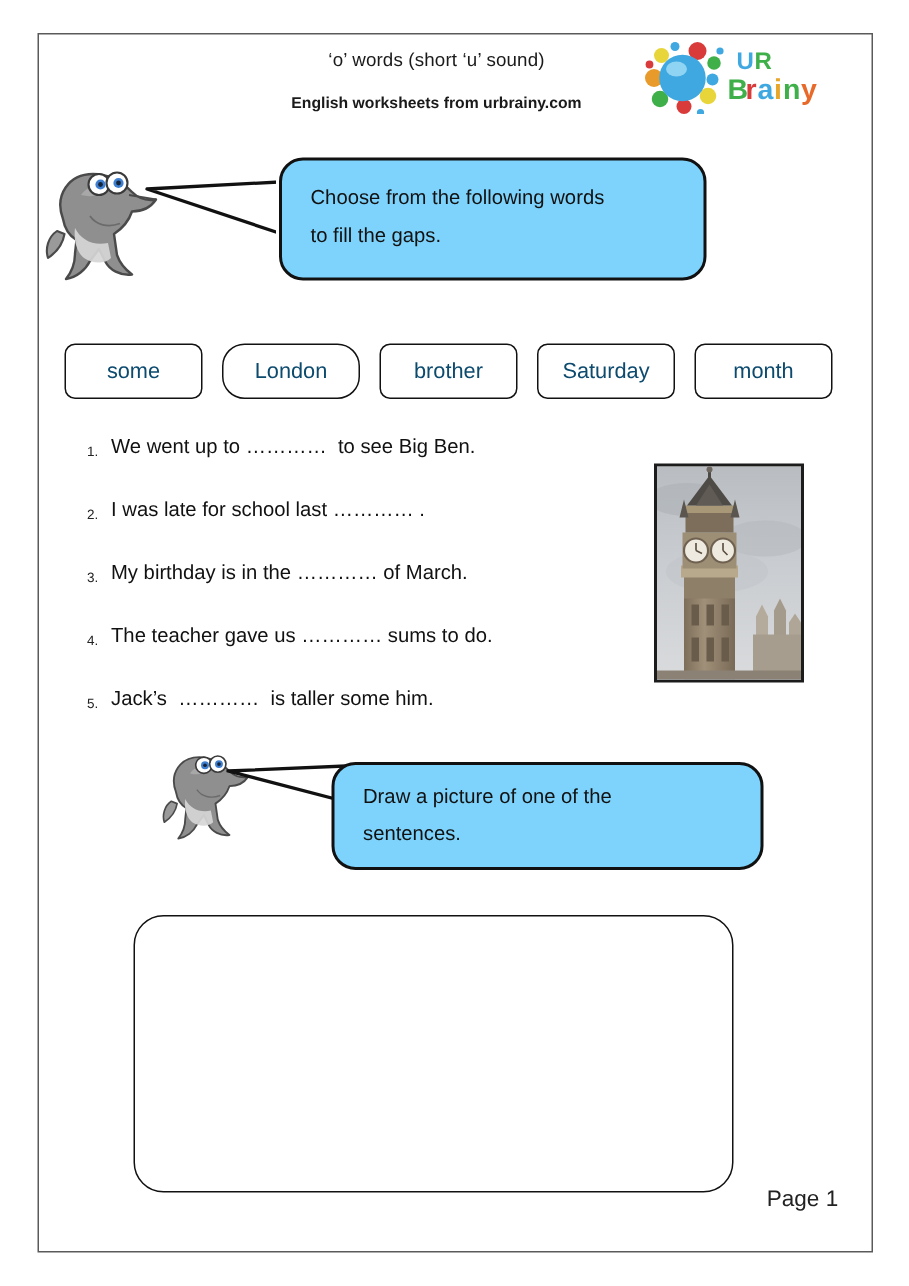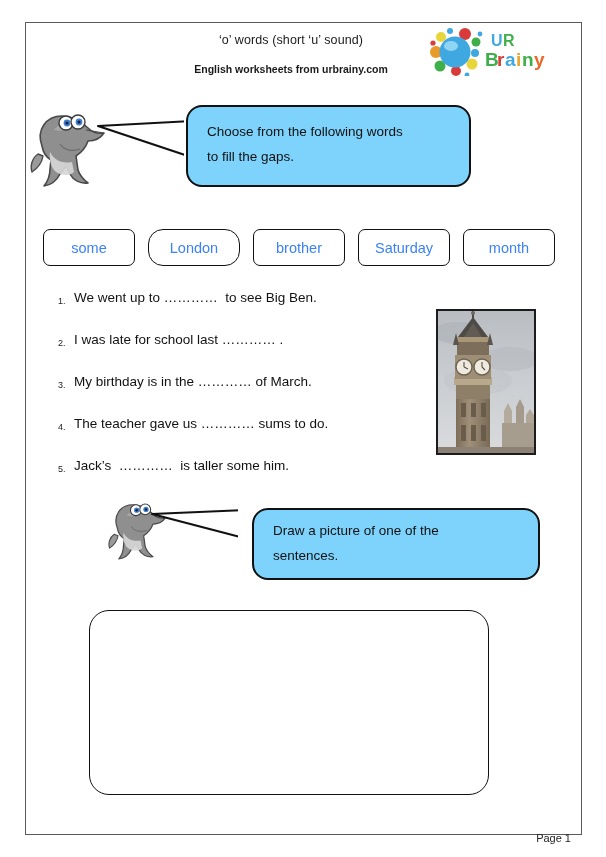--- a/index.html
+++ b/index.html
@@ -82,21 +82,21 @@
     border: 2.2px solid #111111;
     border-radius: 16px;
     background: #7dd3fc;
     box-sizing: border-box;
   }
   .bubble-1 {
     left: 186px; top: 105px;
     width: 285px; height: 82px;
   }
   .bubble-2 {
-    left: 252px; top: 508px;
+    left: 221px; top: 508px;
     width: 288px; height: 72px;
   }
   .bubble-text {
     font-size: 13.5px;
     color: #111111;
     line-height: 25px;
     padding: 12px 0 0 19px;
     white-space: pre-line;
   }
   .bubble-2 .bubble-text { padding-top: 8px; }
@@ -121,21 +121,21 @@
     border: 1.8px solid #111111;
     border-radius: 7px;
     box-sizing: border-box;
     background: #ffffff;
     display: flex;
     align-items: center;
     justify-content: center;
   }
   .word-box span {
     font-size: 14.5px;
-    color: #3b82f6;
+    color: #0c4a6e;
   }
 
   
   .sentences {
     position: absolute;
     left: 58px; top: 288px;
     width: 370px;
   }
   .sentence-row {
     position: relative;
@@ -173,24 +173,24 @@
     width: 400px; height: 185px;
     border: 1.3px solid #111111;
     border-radius: 20px;
     box-sizing: border-box;
     background: #ffffff;
   }
 
   
   .footer {
     position: absolute;
-    left: 499px; top: 832px;
+    left: 499px; top: 791px;
     width: 72px;
-    text-align: right;
-    font-size: 11px;
+    text-align: center;
+    font-size: 15px;
     color: #222222;
   }
 </style>
 </head>
 <body>
 
 <div id="page">
 
   <div class="page-border"></div>
 

